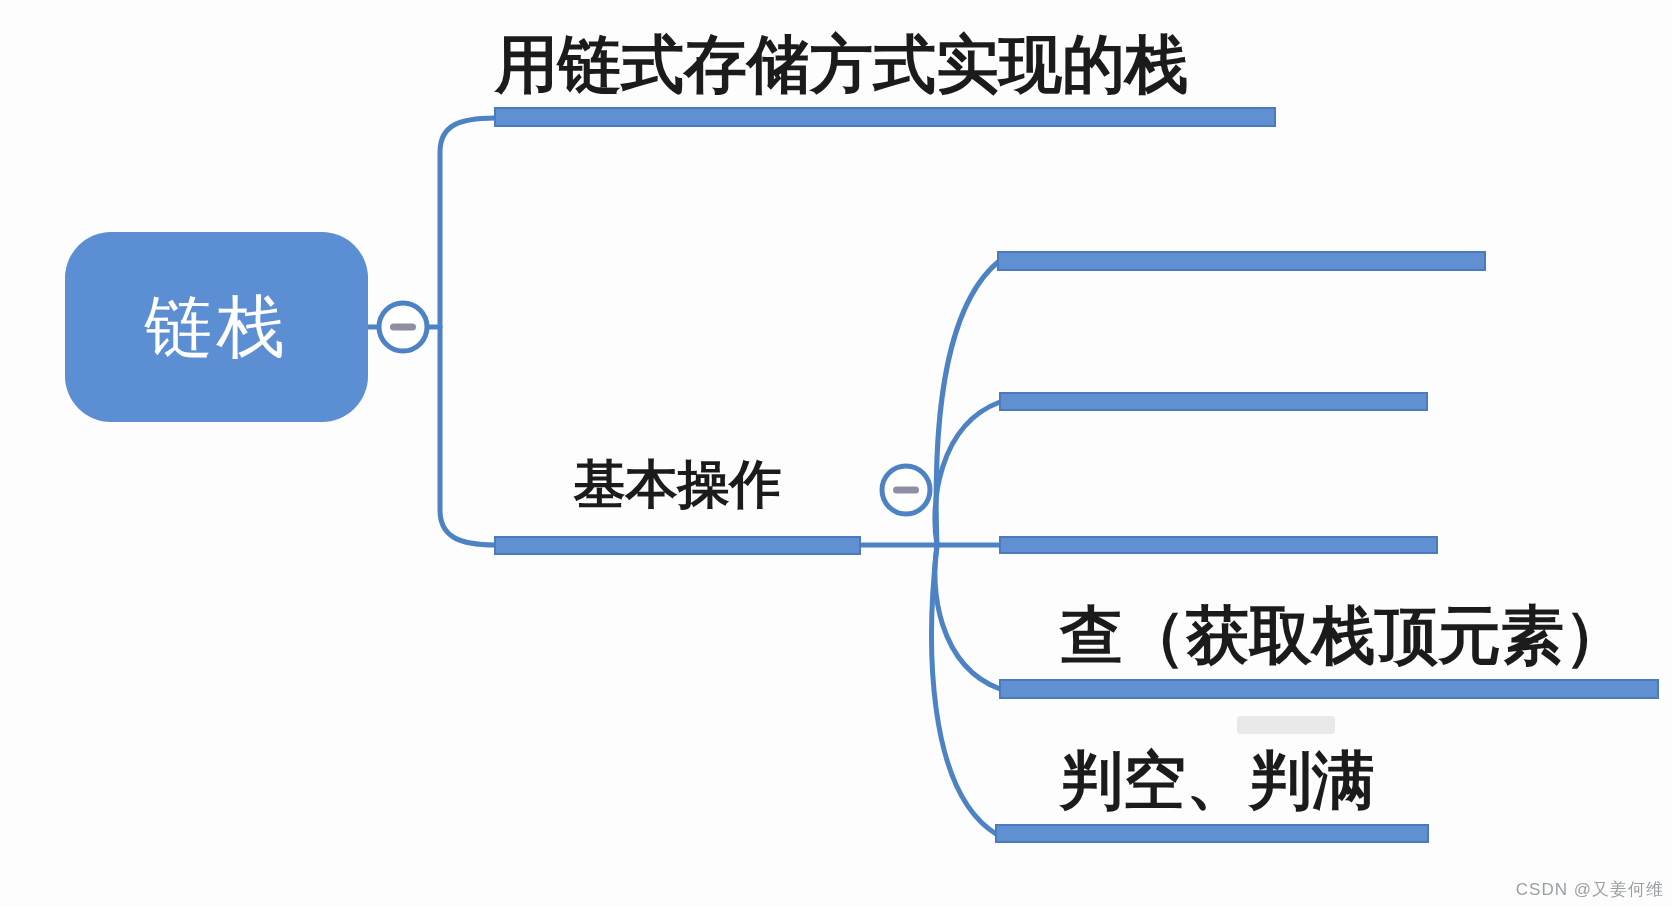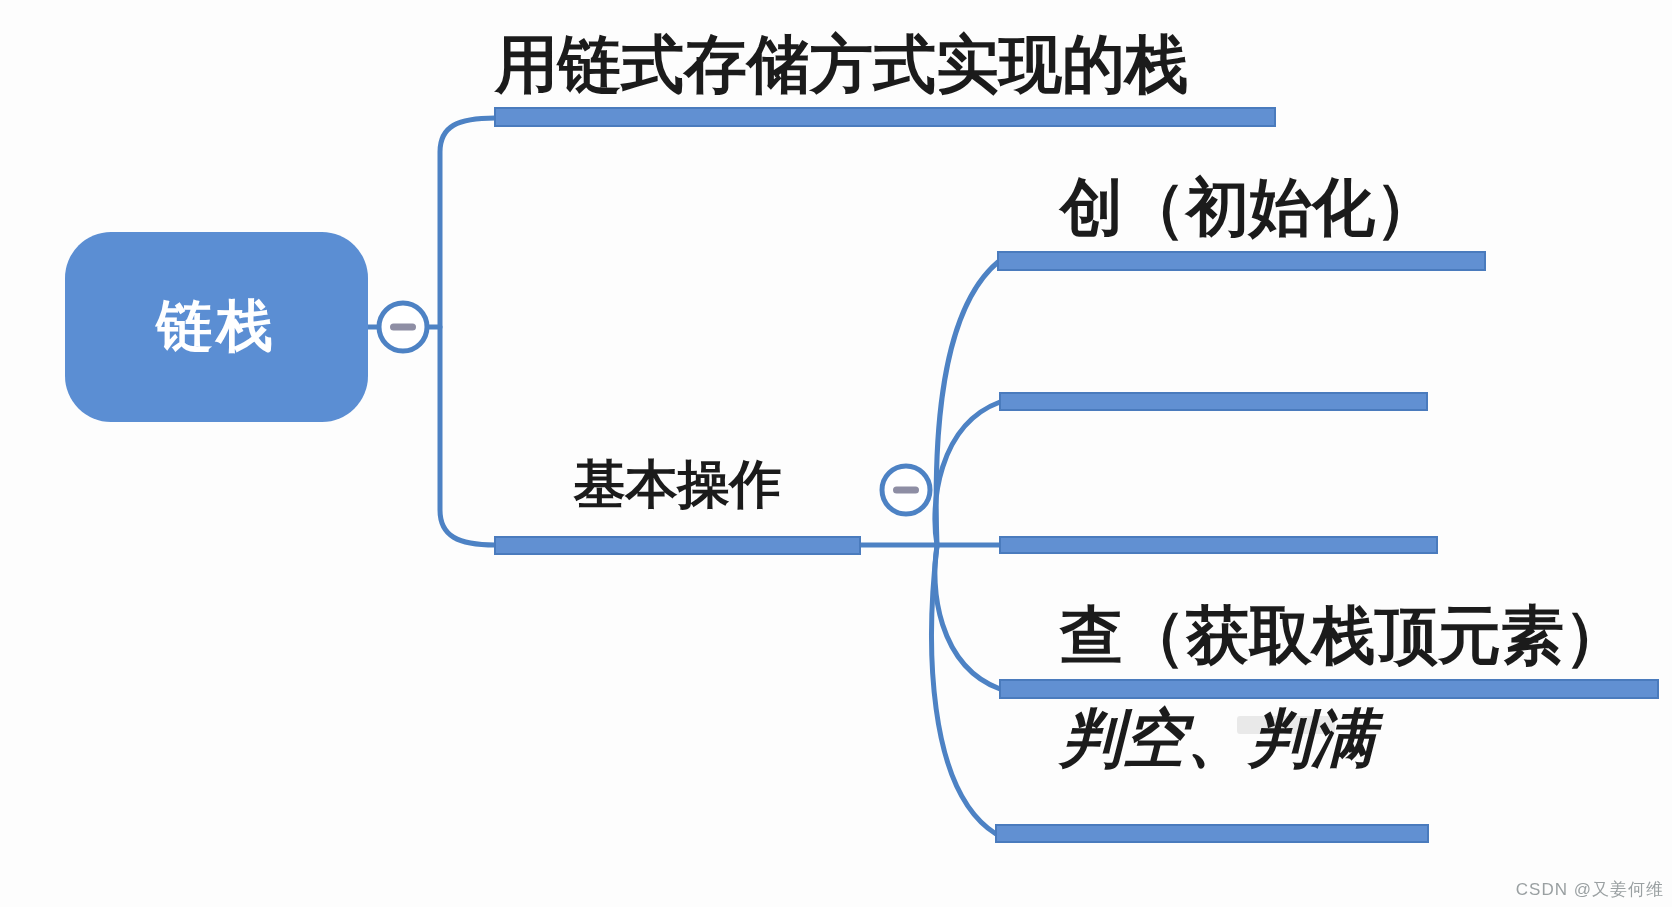--- a/index.html
+++ b/index.html
@@ -14,30 +14,30 @@
   .connector{stroke:var(--line);stroke-width:5;fill:none;stroke-linecap:round;}
   .bar{fill:var(--bar-fill);stroke:var(--bar-border);stroke-width:2;}
   .ring{fill:#ffffff;stroke:var(--line);stroke-width:5;}
   .dash{fill:var(--minus);}
   .artifact{fill:var(--artifact);opacity:.55;}
   .root-node{
     position:absolute;left:65px;top:232px;width:303px;height:190px;
     background:var(--root-fill);border-radius:46px;
     display:flex;align-items:center;justify-content:center;
   }
-  .root-label{color:var(--root-text);font-size:56px;font-weight:700;letter-spacing:4px;}
+  .root-label{color:var(--root-text);font-size:68px;font-weight:400;letter-spacing:4px;}
   .node-label{position:absolute;color:var(--text);font-weight:600;white-space:nowrap;cursor:default;}
   .lbl-definition{left:495px;top:22px;width:780px;font-size:63px;text-align:left;}
   .lbl-basic{left:495px;top:450px;width:365px;font-size:52px;text-align:center;}
   .lbl-child{left:1060px;font-size:63px;}
   .lbl-child-0{top:165px;}
   .lbl-child-1{top:307px;}
   .lbl-child-2{top:450px;}
   .lbl-child-3{top:593px;}
-  .lbl-child-4{top:696px;font-style:italic;}
+  .lbl-child-4{top:738px;}
   .watermark{position:absolute;right:8px;bottom:6px;font-size:17px;color:var(--watermark);letter-spacing:1px;}
 </style>
 </head>
 <body>
 
 <div class="canvas">
 
   <svg class="wires" viewBox="0 0 1672 907">
 
     <path class="connector" d="M368,327 H440"></path>
@@ -72,18 +72,17 @@
     </g>
   </svg>
 
   <div class="root-node">
     <span class="root-label">链栈</span>
   </div>
 
   <div class="node-label lbl-definition">用链式存储方式实现的栈</div>
   <div class="node-label lbl-basic">基本操作</div>
 
-  <div class="node-label lbl-child lbl-child-0">创（初始化）</div>
   <div class="node-label lbl-child lbl-child-3">查（获取栈顶元素）</div>
   <div class="node-label lbl-child lbl-child-4">判空、判满</div>
 
   <div class="watermark">CSDN @又姜何维</div>
 </div>
 
 </body></html>

